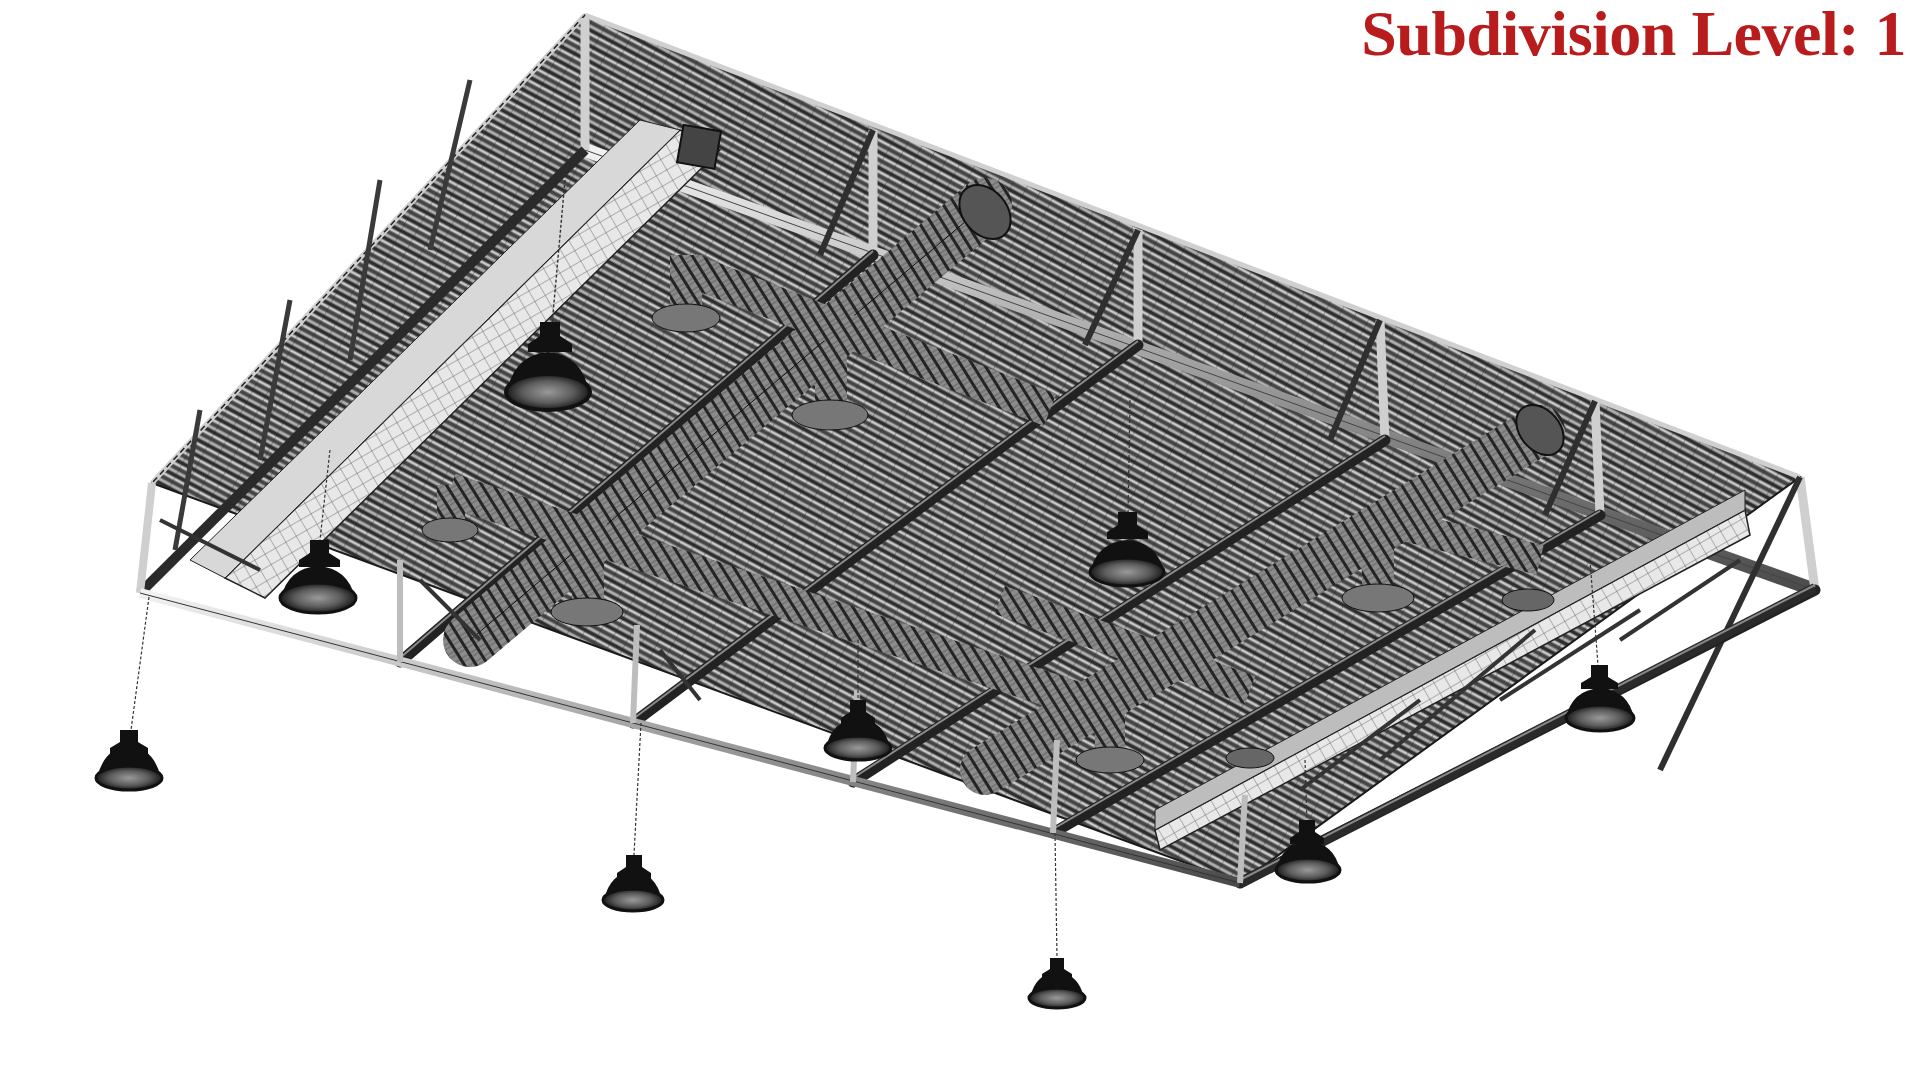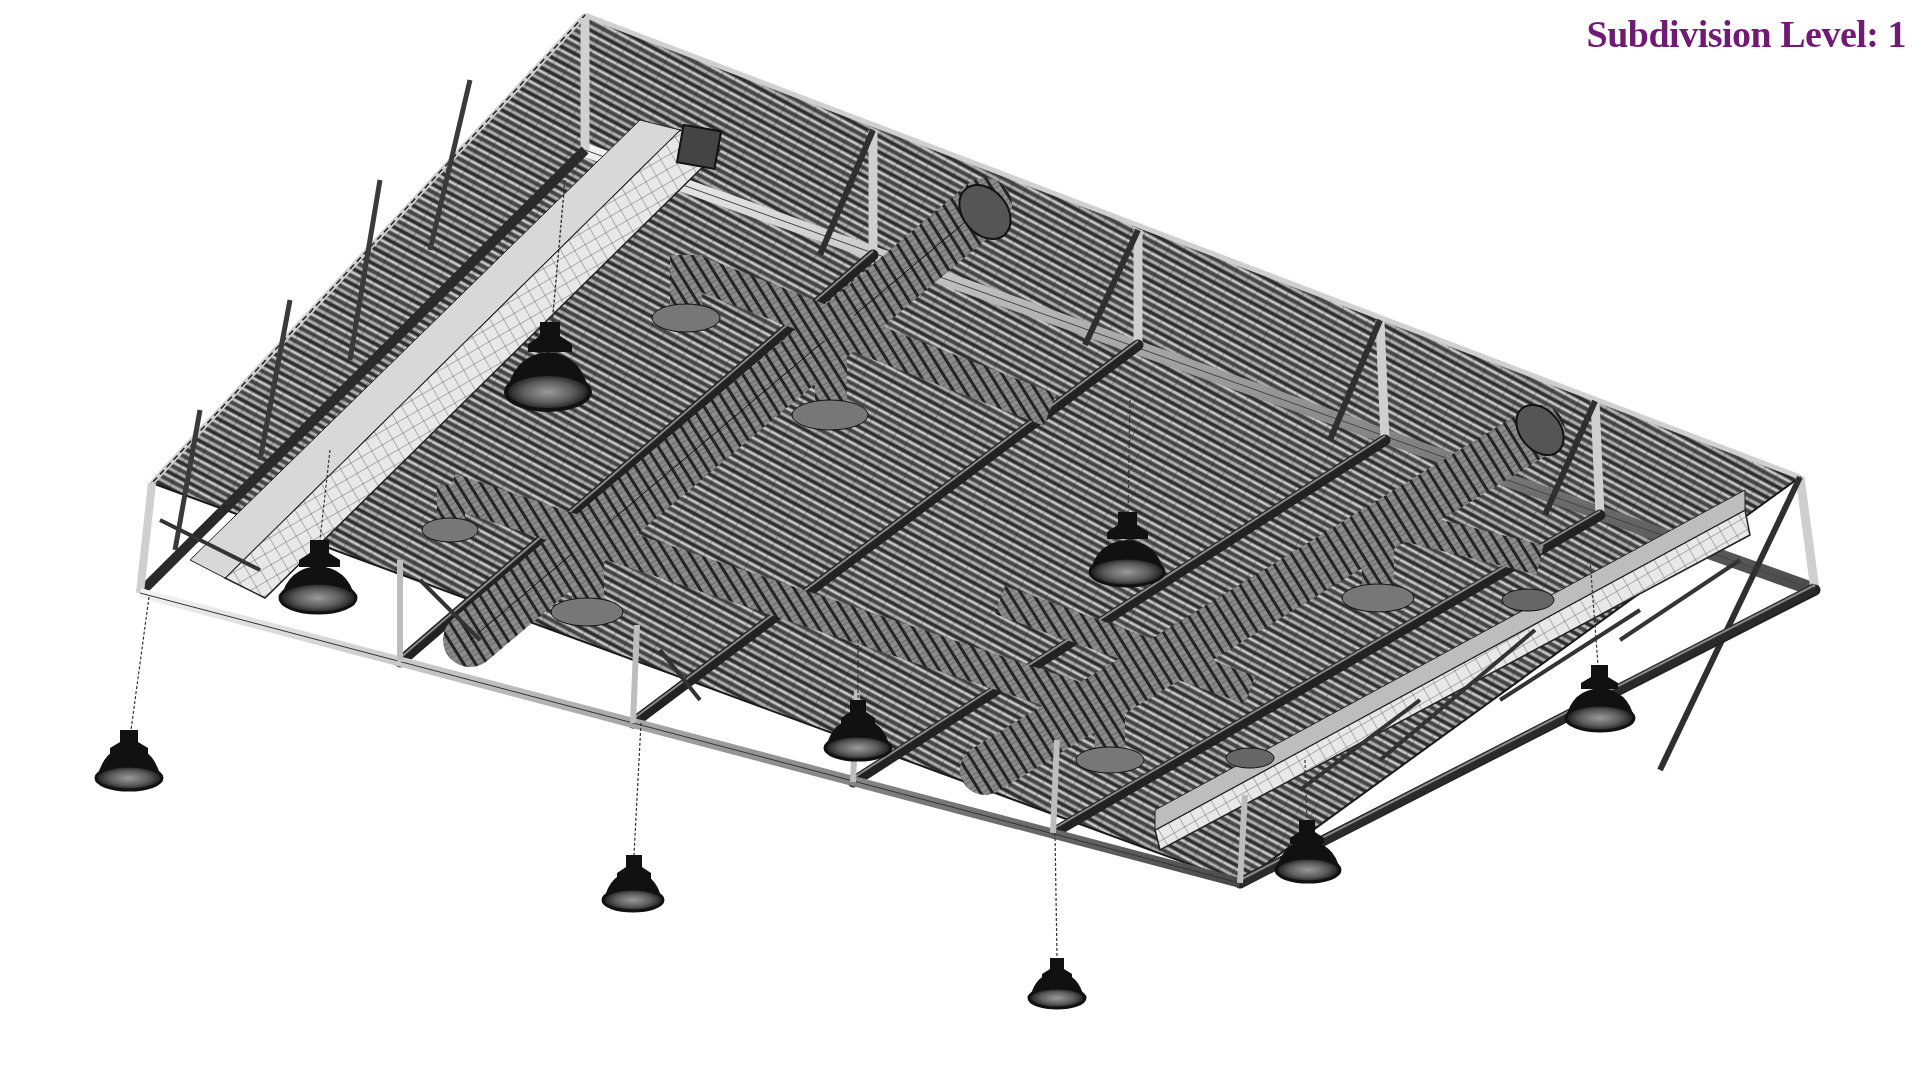--- a/index.html
+++ b/index.html
@@ -4,23 +4,23 @@
 <style>
   html, body { margin: 0; padding: 0; background: #ffffff; }
   body { width: 1920px; height: 1080px; position: relative; overflow: hidden; }
   #scene { position: absolute; left: 0; top: 0; width: 1920px; height: 1080px; }
   .label {
     position: absolute;
     top: 2px;
     right: 14px;
     font-family: "Liberation Serif", "DejaVu Serif", serif;
     font-weight: bold;
-    font-size: 38px;
+    font-size: 64px;
     line-height: 64px;
-    color: #701a75;
+    color: #b91c1c;
     letter-spacing: -0.5px;
     white-space: nowrap;
   }
 </style>
 </head>
 <body>
 
 <svg id="scene" viewBox="0 0 1920 1080" xmlns="http://www.w3.org/2000/svg">
   <defs>
     <pattern id="corrugation" patternUnits="userSpaceOnUse" width="14" height="14" patternTransform="rotate(28)">

